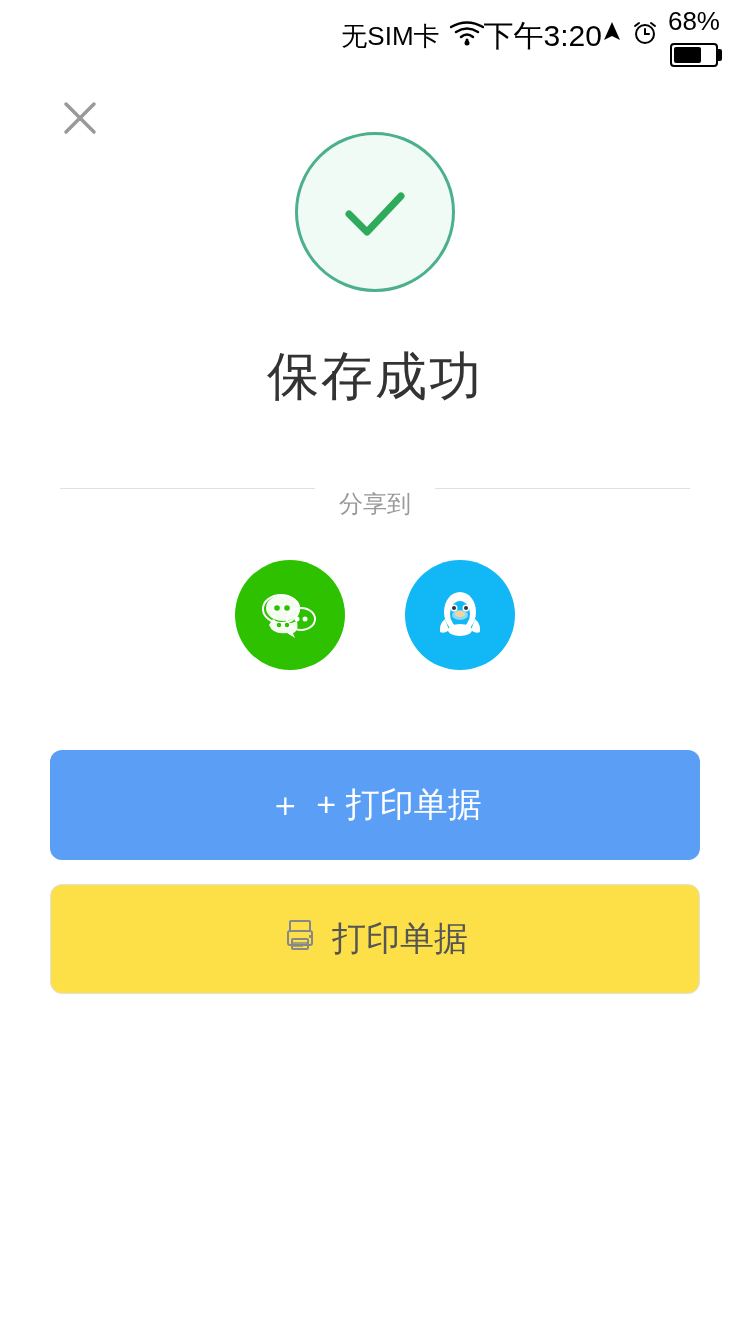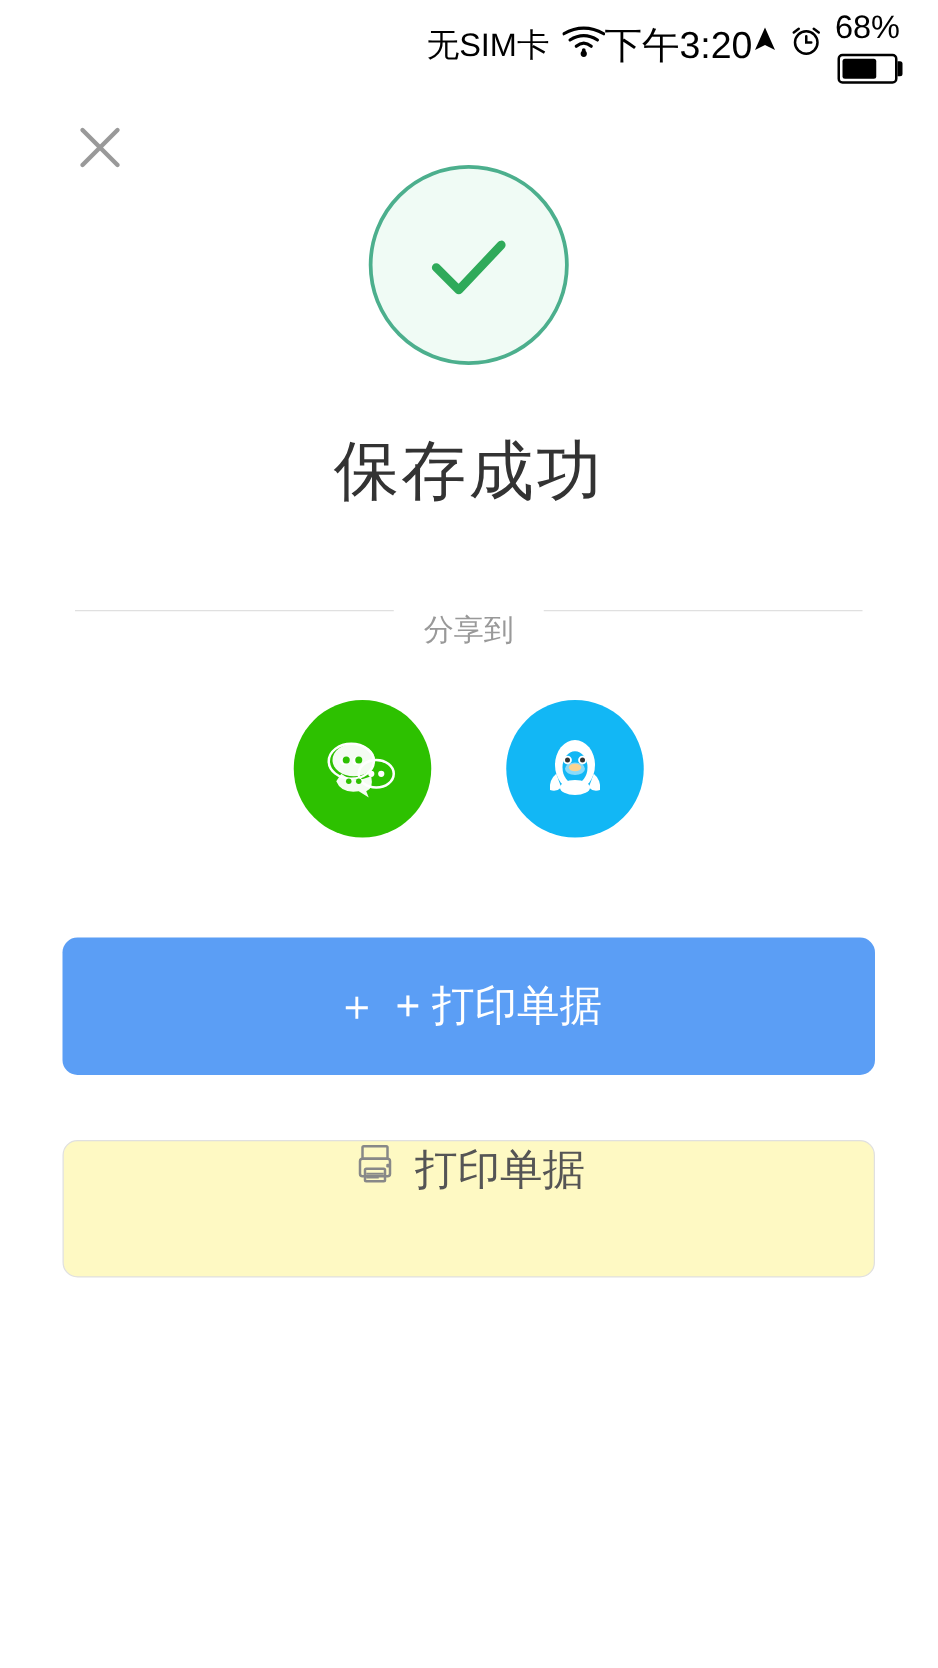--- a/index.html
+++ b/index.html
@@ -206,30 +206,30 @@
       display: flex;
       align-items: center;
       justify-content: center;
       gap: 14px;
       cursor: pointer;
     }
 
     .btn-secondary {
       width: 100%;
       height: 110px;
-      background: #fef9c3;
+      background: #fde047;
       border: 1px solid #e0e0e0;
       border-radius: 12px;
       font-size: 34px;
       color: #555555;
       display: flex;
+      align-items: center;
       justify-content: center;
       gap: 14px;
       cursor: pointer;
-      margin-top: 28px;
     }
   </style>
 </head>
 <body>
 
 <div class="status-bar">
   <div class="status-left">
     <span>无SIM卡</span>
     <span>
       <svg width="34" height="26" viewBox="0 0 34 26" fill="none">

